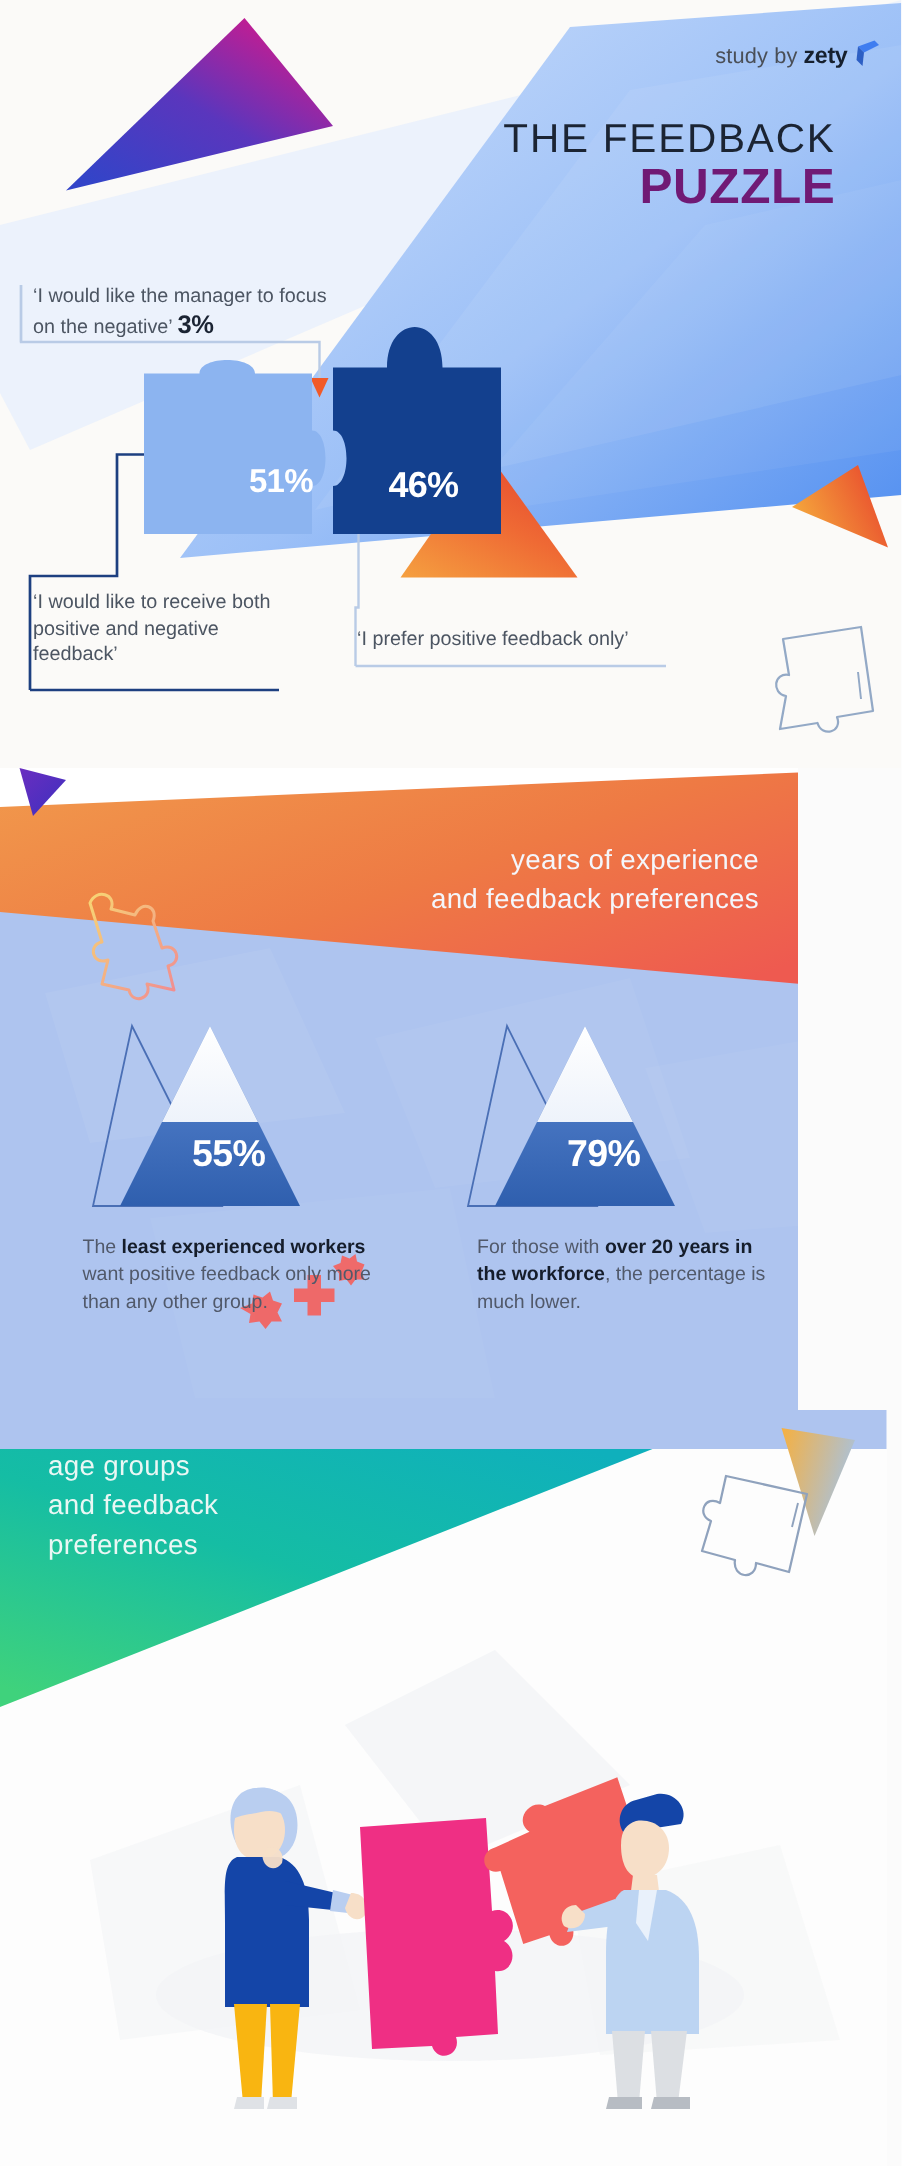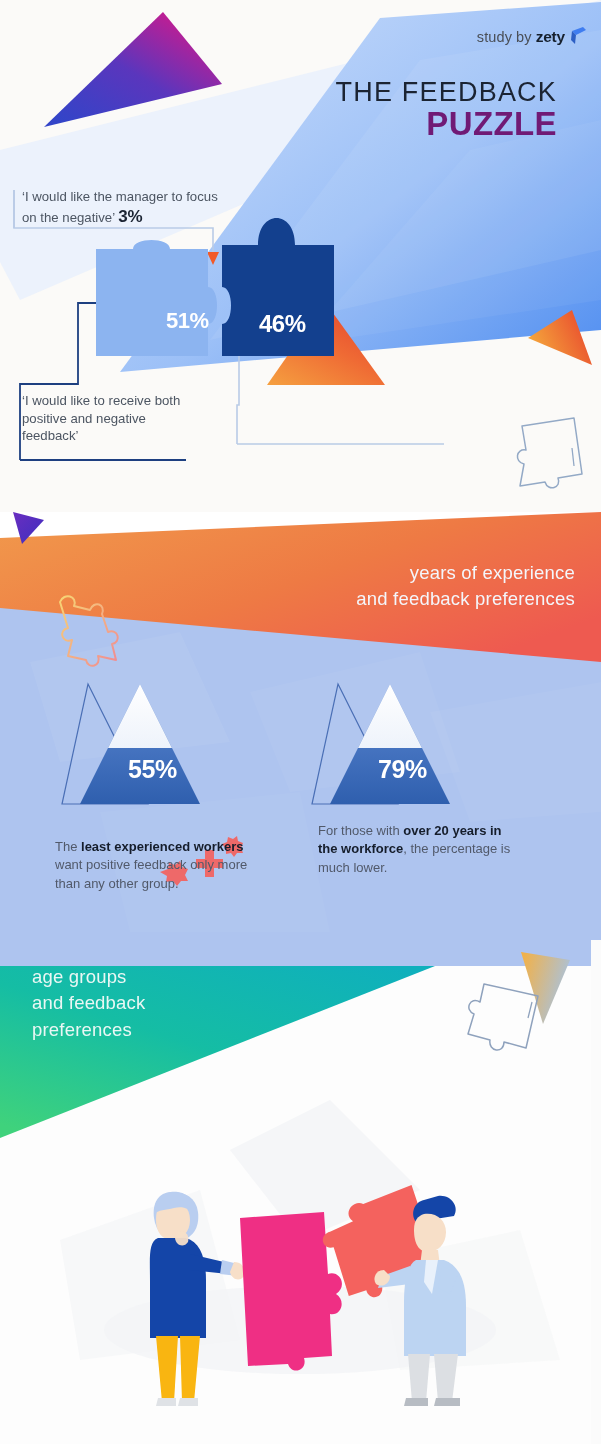--- a/index.html
+++ b/index.html
@@ -37,29 +37,29 @@
   .c-top { left:22px; top:188px; width:210px; }
   .c-top .pct { font-weight:bold; color:#1b2433; font-size:17px; letter-spacing:-.3px; }
   .c-left { left:22px; top:392px; width:175px; }
   .c-right { left:238px; top:417px; width:230px; }
 
   .pz-label { position:absolute; color:#ffffff; font-weight:bold; z-index:14; }
   .pz-51 { left:125px; top:308px; font-size:22px; letter-spacing:-.5px;margin-left:41px; }
   .pz-46 { left:259px; top:310px; font-size:24px; letter-spacing:-.5px; }
 
   
-  #sec2 { position:absolute; left:0; top:512px; width:601px; height:428px; overflow:hidden; background:#aec4ef; }
+  #sec2 { position:absolute; left:0; top:512px; width:532px; height:428px; overflow:hidden; background:#aec4ef; }
   .s2title { position:absolute; right:26px; top:48px; text-align:right; color:#f4f6fb;
              font-size:18.5px; line-height:1.38; font-weight:300; letter-spacing:.2px; z-index:12; }
   .tri-pct { position:absolute; color:#fff; font-weight:bold; font-size:25px; letter-spacing:-.4px; z-index:14; }
   .p55 { left:128px; top:243px; }
   .p40 { left:378px; top:243px; }
   .s2body { position:absolute; color:#51596a; font-size:13px; line-height:1.42; z-index:13; }
   .s2body b { color:#151d2b; font-weight:bold; }
-  .s2l { left:55px; top:310px; width:215px;margin-top:16px; }
+  .s2l { left:55px; top:310px; width:215px; }
   .s2r { left:318px; top:310px; width:200px; }
 
   
   #sec3 { position:absolute; left:0; top:940px; width:591px; height:504px; overflow:hidden; background:#ffffff; }
   .s3title { position:absolute; left:32px; top:24px; color:#eaf7f4; font-size:18.5px;
              line-height:1.42; font-weight:300; letter-spacing:.2px; z-index:12; }
   .s3body { position:absolute; left:133px; top:186px; width:355px; color:#4b525e;
             font-size:13.2px; line-height:1.45; z-index:12; }
   .s3body b { color:#11182a; font-weight:bold; }
 </style>
@@ -163,20 +163,21 @@
     </svg>
 
     <div class="pz-label pz-51">51%</div>
     <div class="pz-label pz-46">46%</div>
 
     <div class="callout c-top">
       <span>‘I would like the manager to focus on the negative’</span>
       <span class="pct">3%</span>
     </div>
     <div class="callout c-left">‘I would like to receive both positive and negative feedback’</div>
+    <div class="callout c-right">‘I prefer positive feedback only’</div>
 
     <svg class="abs" style="left:512px; top:412px;" width="80" height="85" viewBox="0 0 80 85">
       <path d="M10,14 L62,6 L70,62 L46,66 C50,76 36,80 33,70 L8,74 L12,52 C2,50 4,36 14,38 Z" fill="none" stroke="#93a9c6" stroke-width="1.5" stroke-linejoin="round"></path>
       <path d="M60,36 L62,54" fill="none" stroke="#93a9c6" stroke-width="1.3"></path>
     </svg>
   </div>
 
   <div id="sec2">
     <svg class="svgfull" width="601" height="428" viewBox="0 0 601 428">
       <defs>

